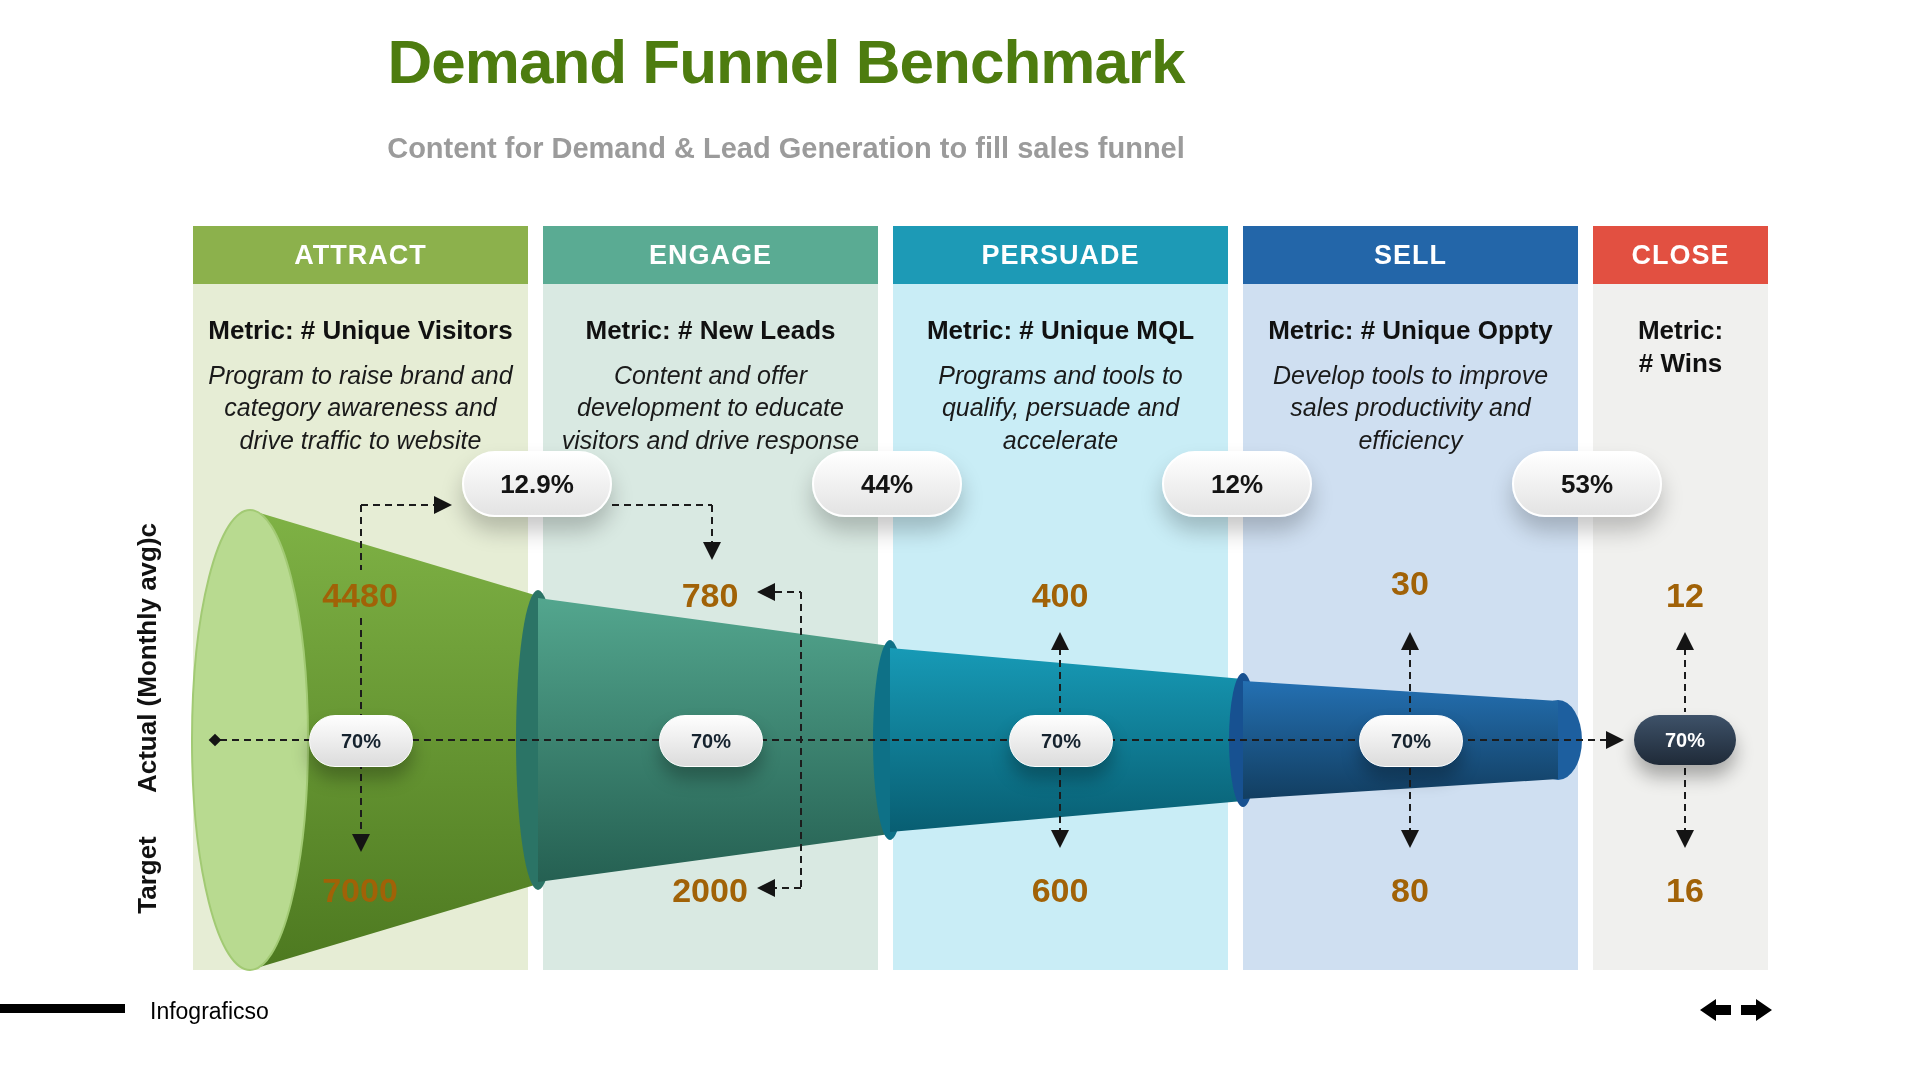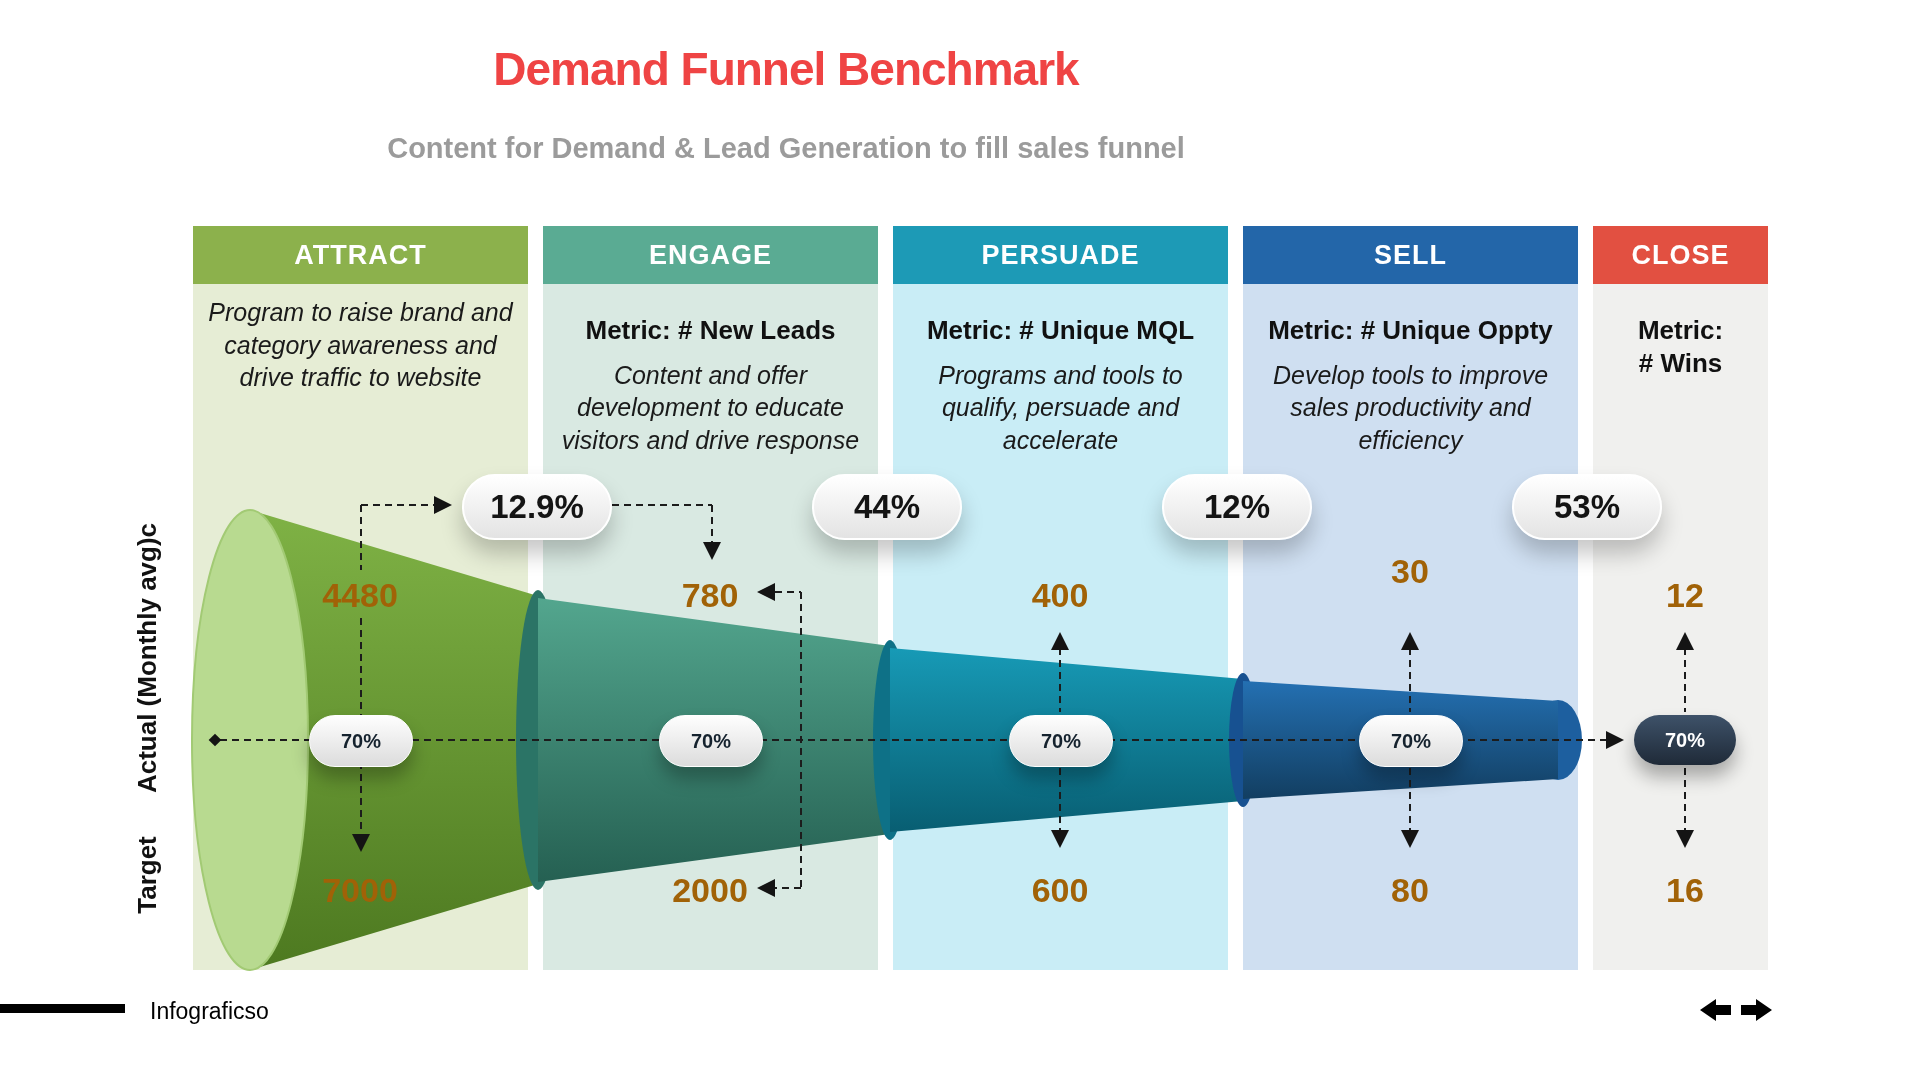--- a/index.html
+++ b/index.html
@@ -1,21 +1,21 @@
 <!DOCTYPE html>
 <html><head>
 <meta charset="utf-8">
 <style>
   html,body{margin:0;padding:0;background:#fff;}
   .slide{position:relative;width:1920px;height:1080px;background:#ffffff;overflow:hidden;
          font-family:"Liberation Sans", sans-serif;color:#111;}
 
   
-  .title{position:absolute;left:0;top:42px;width:1572px;text-align:center;
-         font-size:46px;font-weight:bold;letter-spacing:-1px;color:#ef4444;}
+  .title{position:absolute;left:0;top:26px;width:1572px;text-align:center;
+         font-size:62px;font-weight:bold;letter-spacing:-1px;color:#4d7c0f;}
   .subtitle{position:absolute;left:0;top:132px;width:1572px;text-align:center;
          font-size:29px;font-weight:bold;color:#9b9b9b;}
 
   
   .col{position:absolute;top:226px;height:744px;}
   .col .head{height:58px;line-height:58px;text-align:center;color:#fff;
              font-size:27px;font-weight:bold;letter-spacing:1px;}
   .col .body{position:absolute;top:58px;bottom:0;left:0;right:0;}
   .col .metric{margin-top:30px;text-align:center;font-size:26px;font-weight:bold;
                white-space:pre-line;line-height:1.25;}
@@ -30,21 +30,21 @@
   
   .funnel-svg{position:absolute;left:0;top:0;z-index:2;}
 
   
   .num{position:absolute;width:200px;text-align:center;font-size:34px;font-weight:600;
        color:#a16207;z-index:3;}
 
   
   .pill{position:absolute;z-index:4;display:flex;align-items:center;justify-content:center;
         border-radius:40px;font-weight:bold;}
-  .pill.conv{top:474px;width:146px;height:62px;font-size:33px;color:#141414;
+  .pill.conv{top:451px;width:146px;height:62px;font-size:26px;color:#141414;
         background:linear-gradient(#ffffff,#e3e3e3);border:2px solid #fff;
         box-shadow:0 14px 22px rgba(0,0,0,.22);}
   .pill.rate{top:715px;width:102px;height:50px;font-size:20px;color:#15222e;
         background:linear-gradient(#fefefe,#dcdcdc);border:1px solid #fff;
         box-shadow:0 12px 18px rgba(0,0,0,.28);}
   .pill.rate.dark{background:linear-gradient(#3e5269,#1f2a38);color:#fff;border:none;
         box-shadow:0 12px 18px rgba(0,0,0,.3);}
 
   
   .vlabel{position:absolute;width:300px;height:30px;display:flex;align-items:center;
@@ -62,20 +62,21 @@
 <body>
 
 <div class="slide">
 
   <div class="title">Demand Funnel Benchmark</div>
   <div class="subtitle">Content for Demand &amp; Lead Generation to fill sales funnel</div>
 
   <div class="col col-attract">
     <div class="head">ATTRACT</div>
     <div class="body">
+      <div class="metric">Metric: # Unique Visitors</div>
       <div class="desc">Program to raise brand and category awareness and drive traffic to website</div>
     </div>
   </div>
   <div class="col col-engage">
     <div class="head">ENGAGE</div>
     <div class="body">
       <div class="metric">Metric: # New Leads</div>
       <div class="desc">Content and offer development to educate visitors and drive response</div>
     </div>
   </div>
@@ -155,21 +156,21 @@
       <polygon points="1410,632 1401,650 1419,650"></polygon>
       <polygon points="1410,848 1401,830 1419,830"></polygon>
       <polygon points="1685,632 1676,650 1694,650"></polygon>
       <polygon points="1685,848 1676,830 1694,830"></polygon>
     </g>
   </svg>
 
   <div class="num" style="left:260px;top:576px;">4480</div>
   <div class="num" style="left:610px;top:576px;">780</div>
   <div class="num" style="left:960px;top:576px;">400</div>
-  <div class="num" style="left:1310px;top:552px;">30</div>
+  <div class="num" style="left:1310px;top:564px;">30</div>
   <div class="num" style="left:1585px;top:576px;">12</div>
 
   <div class="num" style="left:260px;top:871px;">7000</div>
   <div class="num" style="left:610px;top:871px;">2000</div>
   <div class="num" style="left:960px;top:871px;">600</div>
   <div class="num" style="left:1310px;top:871px;">80</div>
   <div class="num" style="left:1585px;top:871px;">16</div>
 
   <div class="pill conv" style="left:462px;">12.9%</div>
   <div class="pill conv" style="left:812px;">44%</div>

